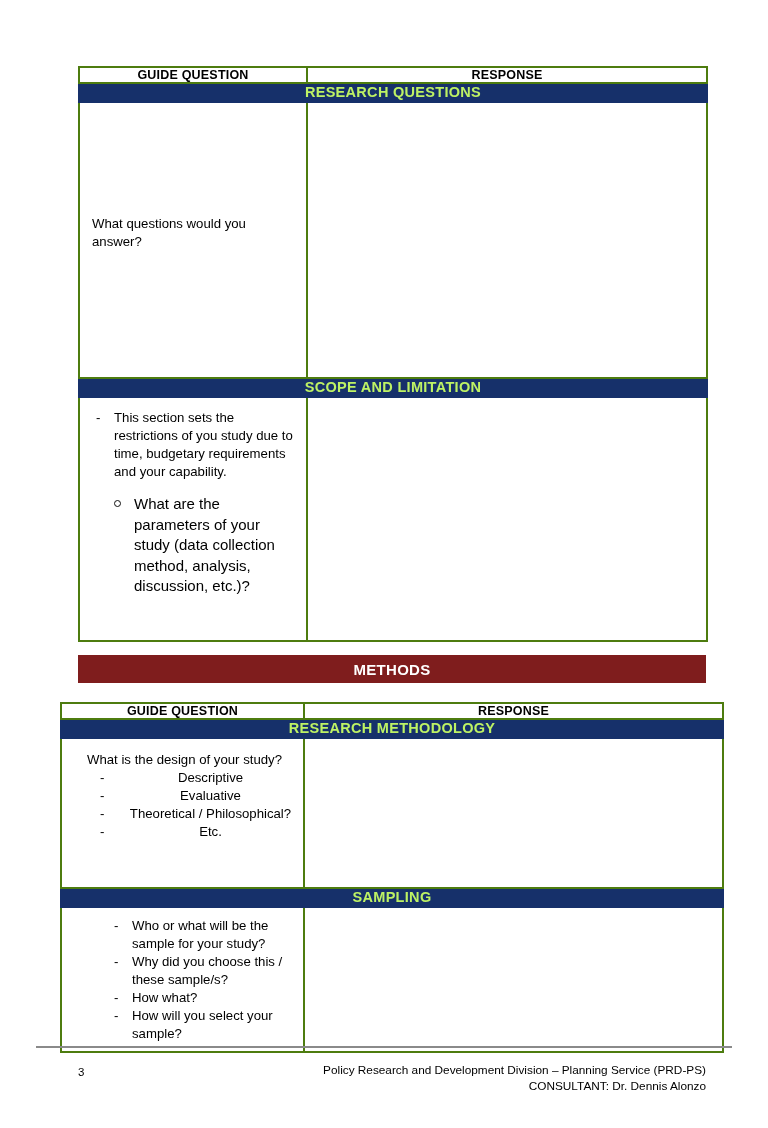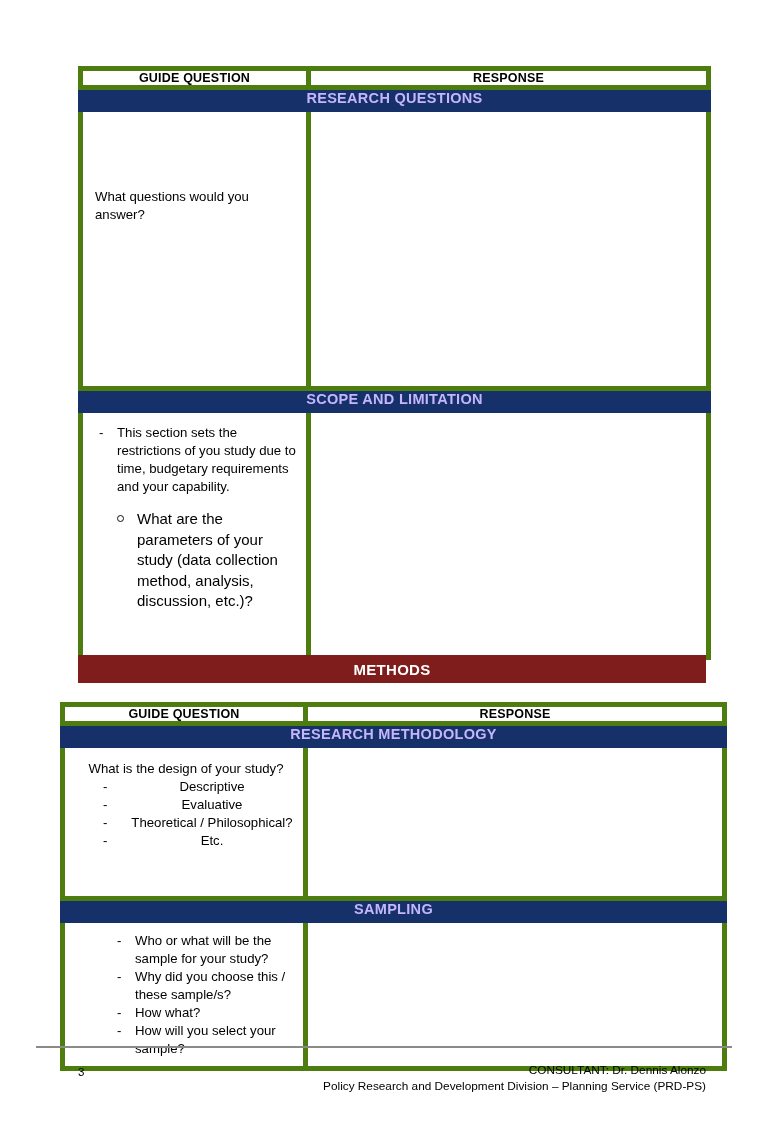--- a/index.html
+++ b/index.html
@@ -22,42 +22,42 @@
   }
 
   
   .qtable {
     position: absolute;
     border-collapse: collapse;
     table-layout: fixed;
     background: #ffffff;
   }
   .qtable td, .qtable th {
-    border: 5px solid #4d7c0f;
+    border: 2px solid #4d7c0f;
     padding: 0;
     vertical-align: top;
     background: #ffffff;
   }
   .col-head {
     text-align: center;
     font-weight: bold;
     font-size: 12.5px;
     letter-spacing: .2px;
     padding: 3px 0 4px 0;
     line-height: 1.15;
   }
   .band td {
     background: #16306a;
     border-left-color: #16306a;
     border-right-color: #16306a;
     border-top-color: #16306a;
     border-bottom-color: #16306a;
   }
   .band-label {
-    color: #c4b5fd;
+    color: #bef264;
     font-weight: bold;
     font-size: 14.5px;
     text-align: center;
     padding: 3px 0 4px 0;
     line-height: 1.15;
     letter-spacing: .3px;
   }
 
   .cell-pad {
     padding: 10px 12px 10px 12px;
@@ -174,21 +174,21 @@
         <td class="col-head">GUIDE QUESTION</td>
         <td class="col-head">RESPONSE</td>
       </tr>
 
       <tr class="band">
         <td colspan="2" class="band-label">RESEARCH QUESTIONS</td>
       </tr>
 
       <tr>
         <td style="height:274px;">
-          <div class="cell-pad" style="padding-top:76px;">What questions would you answer?</div>
+          <div class="cell-pad" style="padding-top:112px;">What questions would you answer?</div>
         </td>
         <td>
           <div class="cell-pad"></div>
         </td>
       </tr>
 
       <tr class="band">
         <td colspan="2" class="band-label">SCOPE AND LIMITATION</td>
       </tr>
 
@@ -265,18 +265,18 @@
           <div class="cell-pad"></div>
         </td>
       </tr>
     </tbody>
   </table>
 
   <div class="footer-rule"></div>
   <div class="footer">
     <div class="page-number">3</div>
     <div class="footer-text">
+      <div>Policy Research and Development Division – Planning Service (PRD-PS)</div>
       <div>CONSULTANT: Dr. Dennis Alonzo</div>
-      <div>Policy Research and Development Division – Planning Service (PRD-PS)</div>
     </div>
   </div>
 
 </div>
 
 </body></html>

